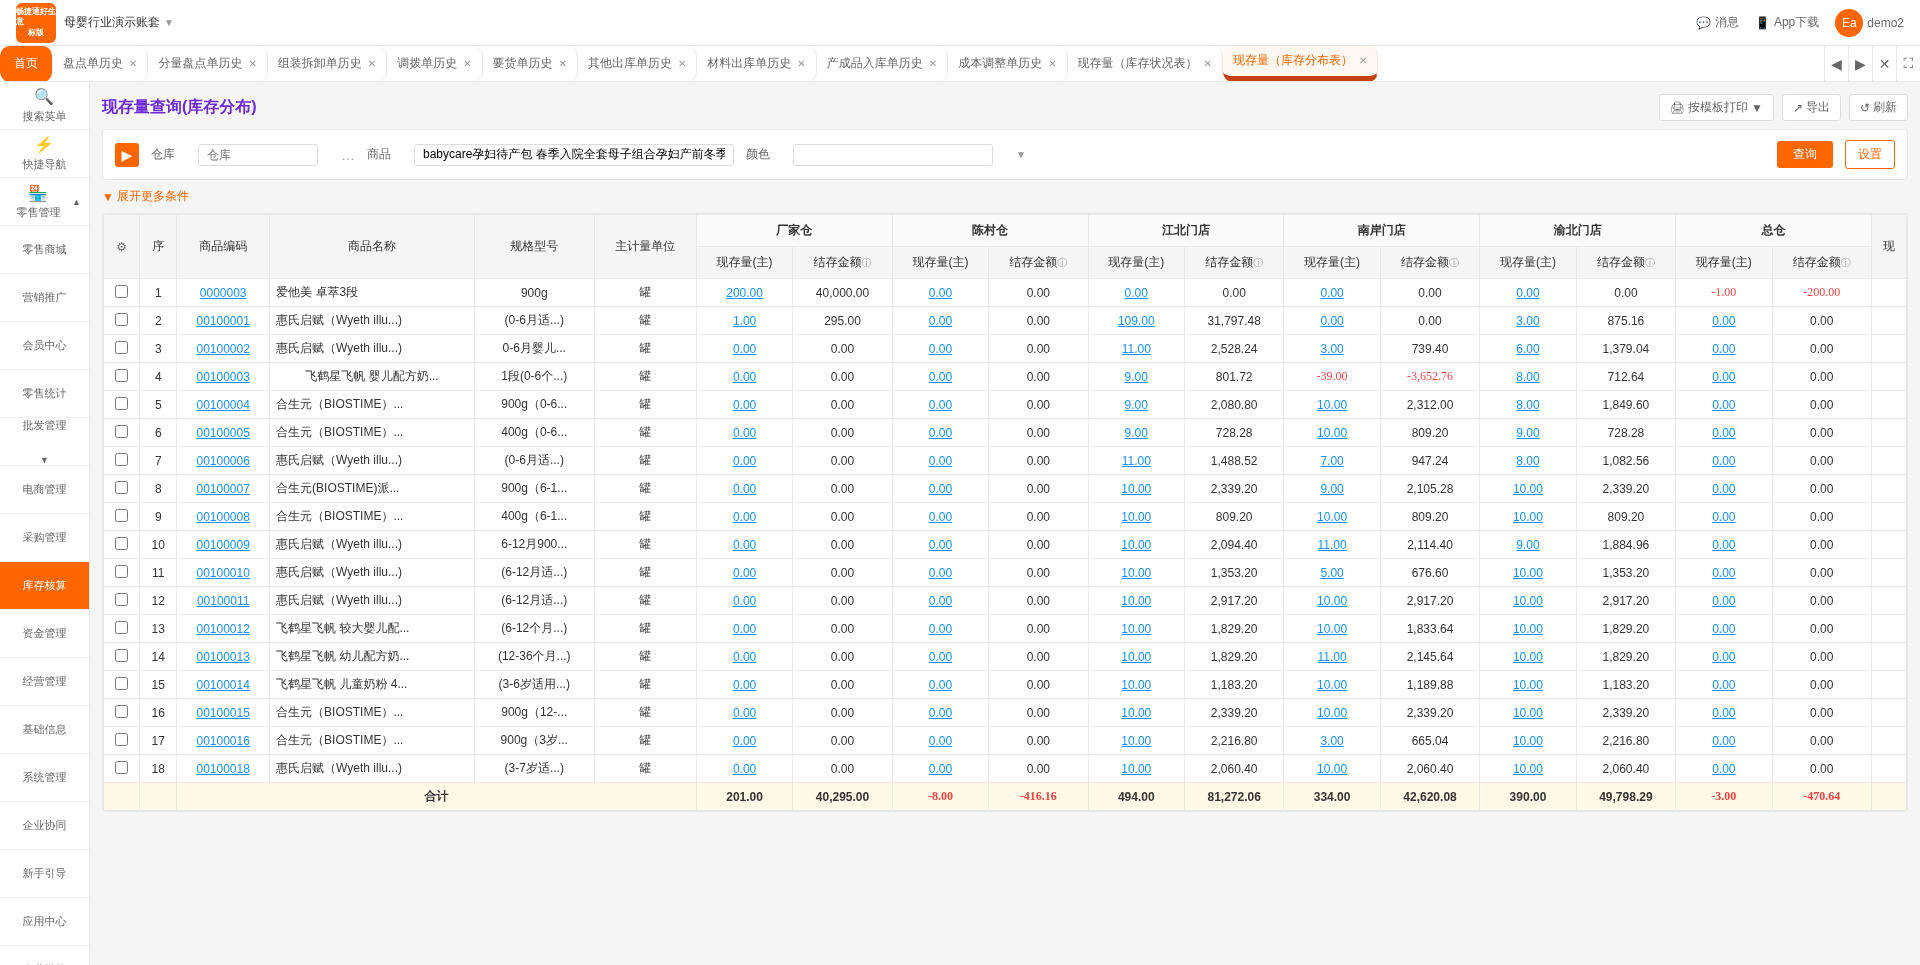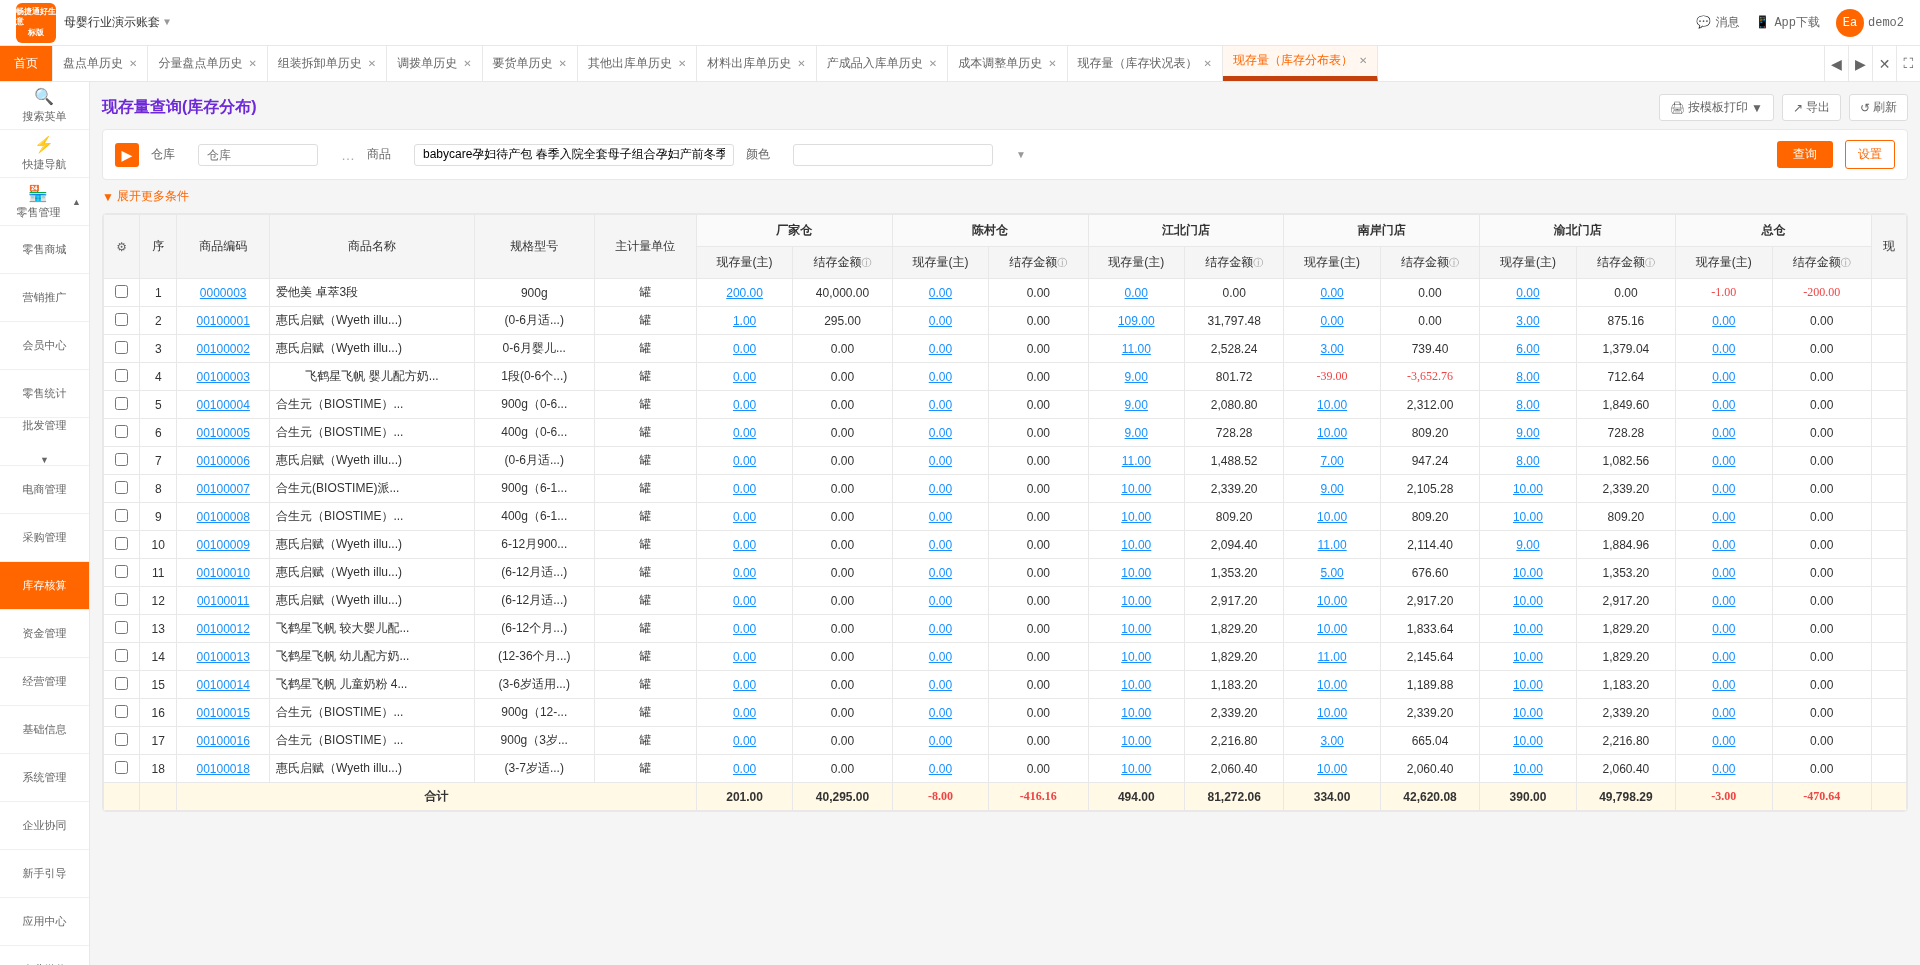--- a/index.html
+++ b/index.html
@@ -10,21 +10,20 @@
       height: 46px;
       background: #fff;
       display: flex;
       align-items: center;
       justify-content: space-between;
       padding: 0 16px;
       border-bottom: 1px solid #e8e8e8;
       position: fixed;
       top: 0; left: 0; right: 0;
       z-index: 100;
-      font-family: Liberation Mono, monospace;
     }
     .logo-area {
       display: flex;
       align-items: center;
       gap: 8px;
     }
     .logo-box {
       width: 40px; height: 40px;
       background: #ff6600;
       border-radius: 6px;
@@ -61,20 +60,21 @@
     .tab-item {
       height: 36px;
       padding: 0 10px;
       display: flex; align-items: center; gap: 4px;
       font-size: 12px;
       color: #666;
       cursor: pointer;
       white-space: nowrap;
       border-right: 1px solid #e8e8e8;
       flex-shrink: 0;
+      border-radius: 10px;
     }
     .tab-item.active {
       background: #fff7f0;
       color: #ff6600;
       border-bottom: 6px solid #c2410c;
     }
     .tab-item .tab-close {
       font-size: 10px; color: #999; margin-left: 2px;
     }
     .tab-home {

